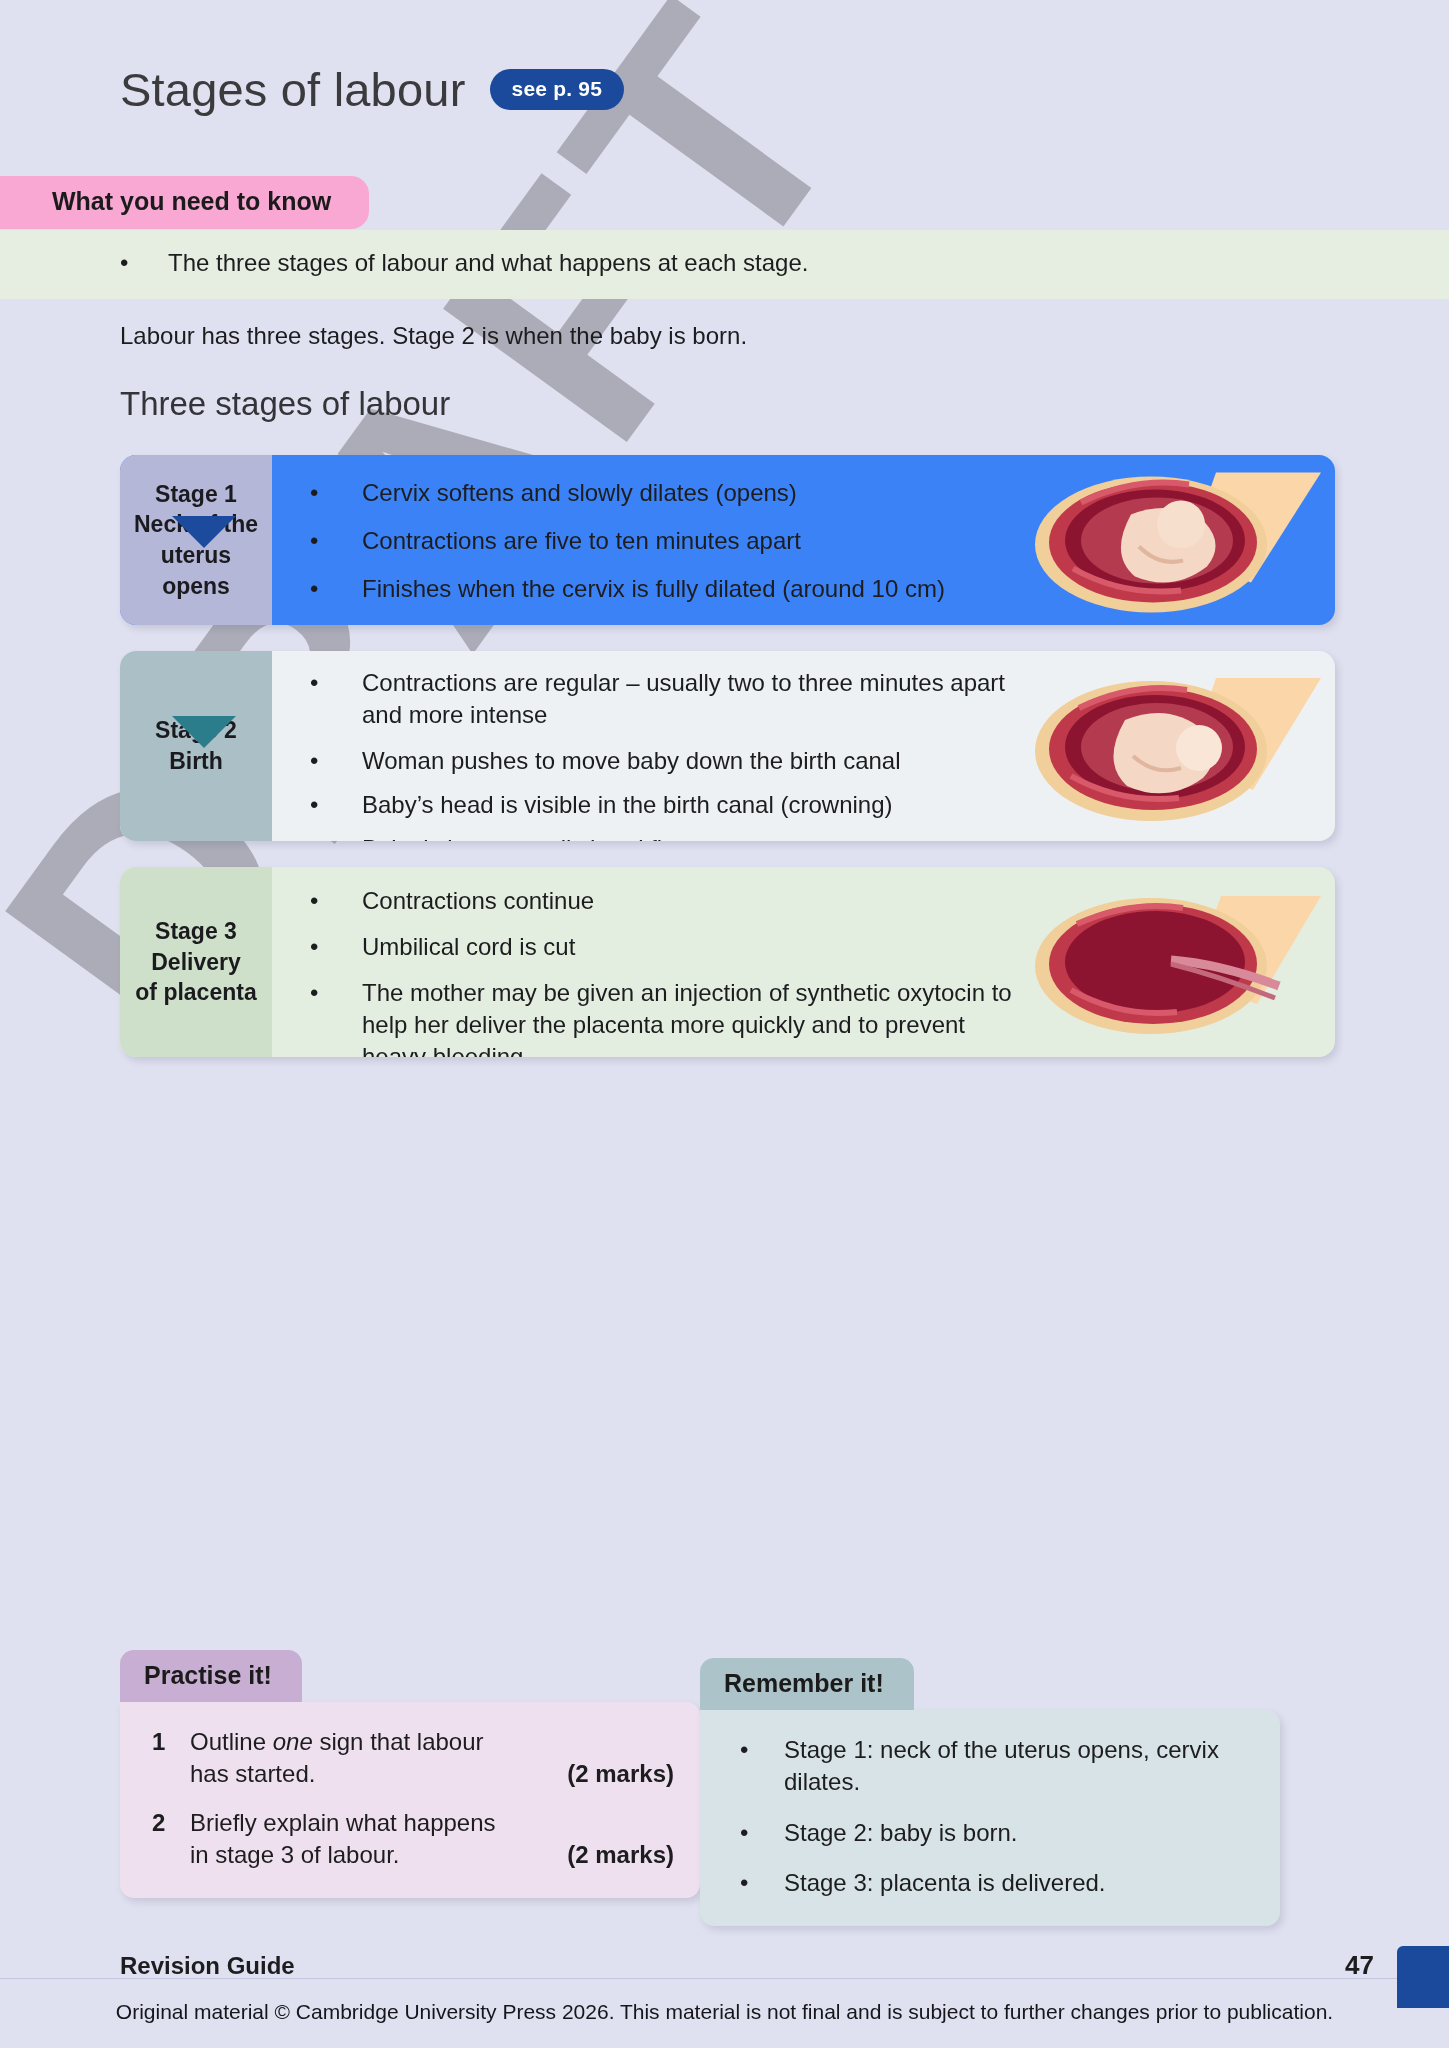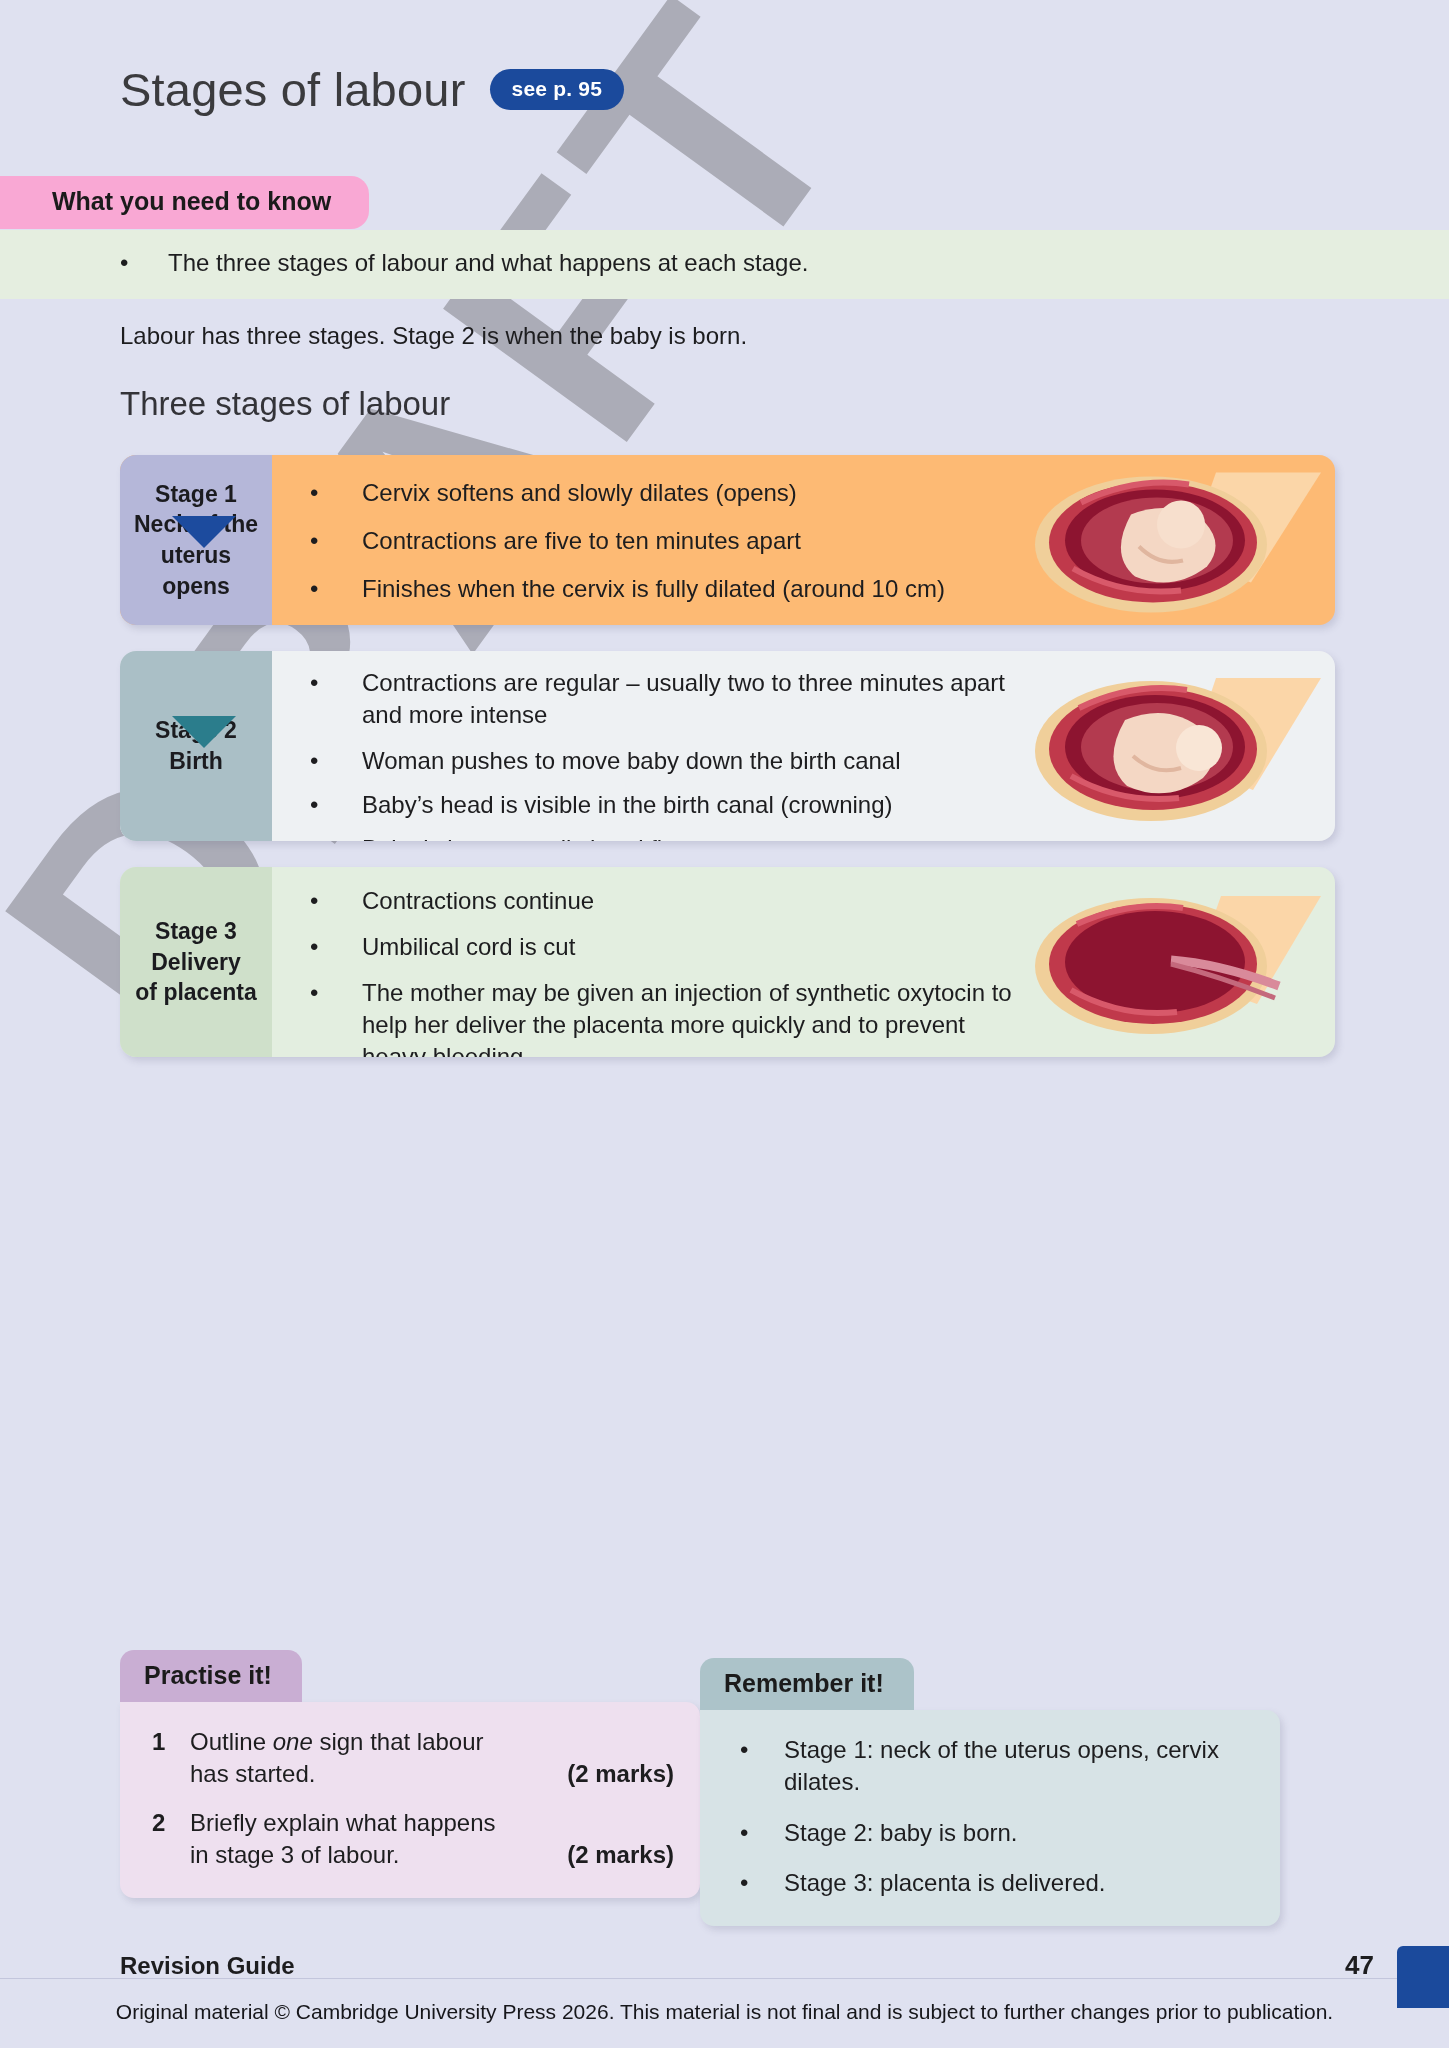--- a/index.html
+++ b/index.html
@@ -99,21 +99,21 @@
   }
   .stage-body ul { list-style: none; }
   .stage-body li {
     display: flex; font-size: 24px; color: #1d1d1f; line-height: 1.33;
     margin-bottom: 16px; padding-right: 300px;
   }
   .stage-body li:last-child { margin-bottom: 0; }
   .stage-body li .dot { flex: 0 0 90px; text-align: left; padding-left: 38px; }
 
   
-  .s1 { background: #fdba74; }
+  .s1 { background: #3b82f6; }
   .s1 .stage-label { background: #b5b7d9; }
   
   .s2 { background: #eef1f3; }
   .s2 .stage-label { background: #aabfc6; }
   
   .s3 { background: #e3eee0; }
   .s3 .stage-label { background: #cfe0ca; }
 
   
   .arrow {

